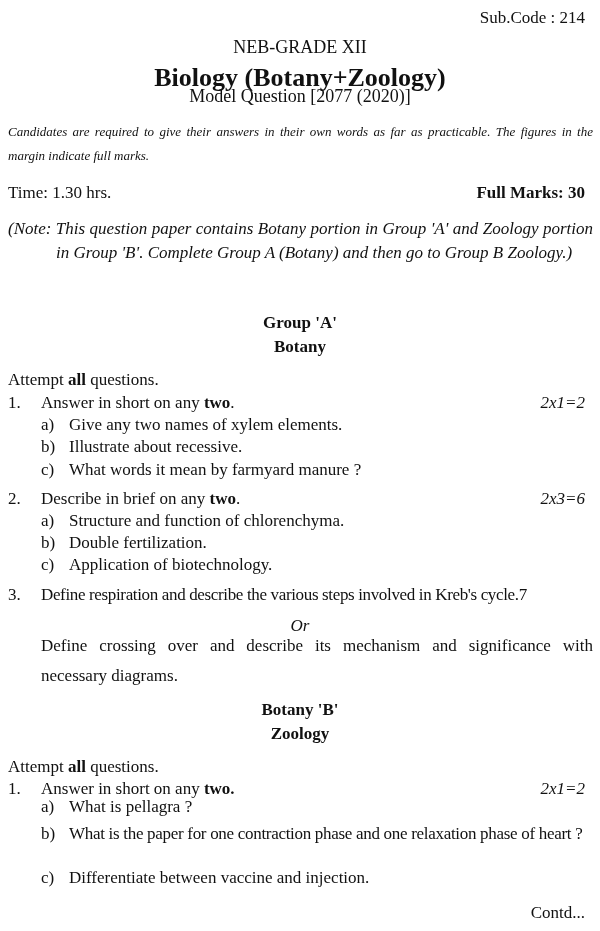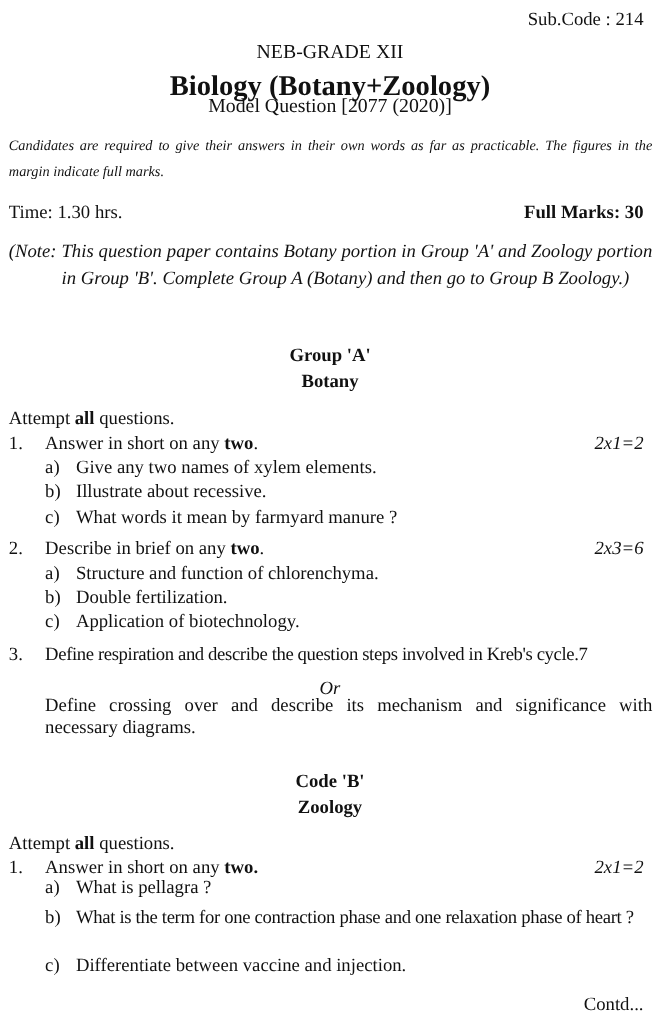--- a/index.html
+++ b/index.html
@@ -51,35 +51,35 @@
   <div class="abs qnum" style="top:489px;">2.</div>
   <div class="abs qtext" style="top:489px;"><span>Describe in brief on any </span><span class="b">two</span><span>.</span></div>
   <div class="abs marks" style="top:489px;">2x3=6</div>
   <div class="abs sub" style="top:511px;"><span class="lbl">a)</span><span>Structure and function of chlorenchyma.</span></div>
   <div class="abs sub" style="top:533px;"><span class="lbl">b)</span><span>Double fertilization.</span></div>
   <div class="abs sub" style="top:555px;"><span class="lbl">c)</span><span>Application of biotechnology.</span></div>
 </div>
 
 <div>
   <div class="abs qnum" style="top:585px;">3.</div>
-  <div class="abs qtext" style="top:585px; letter-spacing:-0.35px;">Define respiration and describe the question steps involved in Kreb's cycle.7</div>
+  <div class="abs qtext" style="top:585px; letter-spacing:-0.35px;">Define respiration and describe the various steps involved in Kreb's cycle.7</div>
   <div class="abs center" style="top:616px; padding-left:0;font-style:italic;">Or</div>
-  <div class="para" style="left:41px; width:552px; top:631px; line-height:20px;">Define crossing over and describe its mechanism and significance with necessary diagrams.</div>
+  <div class="para" style="left:41px; width:552px; top:631px; line-height:30px;">Define crossing over and describe its mechanism and significance with necessary diagrams.</div>
 </div>
 
-<div class="abs center b" style="top:700px;">Code 'B'</div>
+<div class="abs center b" style="top:700px;">Botany 'B'</div>
 <div class="abs center b" style="top:724px;">Zoology</div>
 
 <div class="abs" style="left:8px; top:757px;"><span>Attempt </span><span class="b">all</span><span> questions.</span></div>
 
 <div>
   <div class="abs qnum" style="top:779px;">1.</div>
   <div class="abs qtext" style="top:779px;"><span>Answer in short on any </span><span class="b">two.</span></div>
   <div class="abs marks" style="top:779px;">2x1=2</div>
   <div class="abs sub" style="top:797px;"><span class="lbl">a)</span><span>What is pellagra ?</span></div>
   <div class="sub" style="top:823px; width:552px; white-space:normal; line-height:22px; display:flex;">
       <span class="lbl" style="flex:0 0 28px;">b)</span>
-      <span style="letter-spacing:-0.3px;">What is the term for one contraction phase and one relaxation phase of heart ?</span>
+      <span style="letter-spacing:-0.3px;">What is the paper for one contraction phase and one relaxation phase of heart ?</span>
     </div>
   <div class="abs sub" style="top:868px;"><span class="lbl">c)</span><span>Differentiate between vaccine and injection.</span></div>
 </div>
 
 <div class="abs" style="right:15px; top:903px;">Contd...</div>
 
 </body></html>

